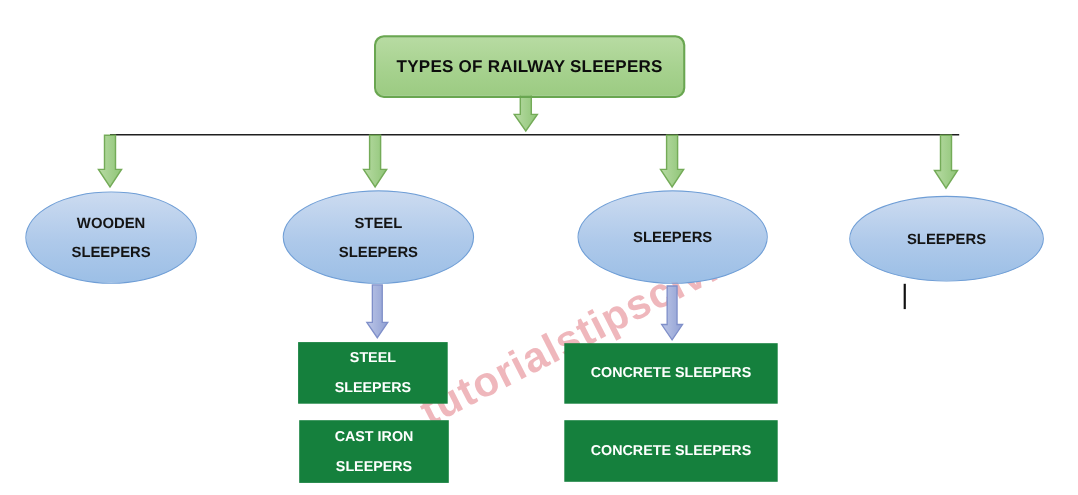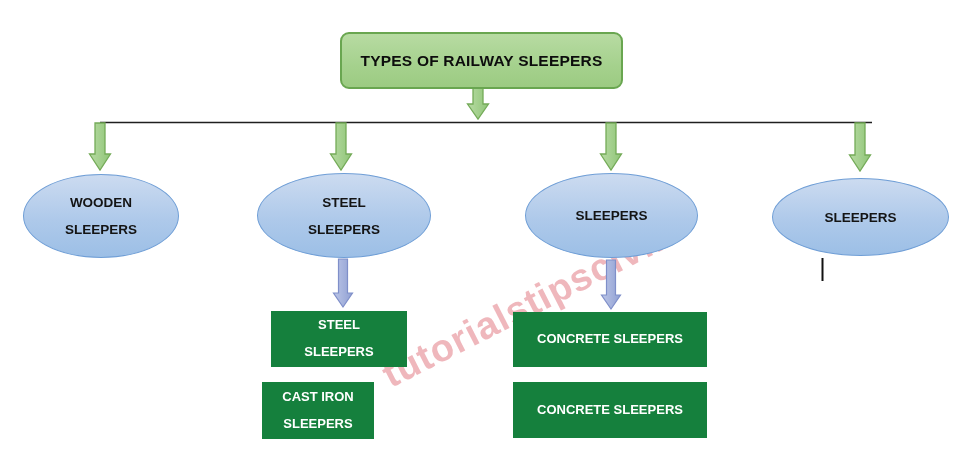--- a/index.html
+++ b/index.html
@@ -39,21 +39,21 @@
   .el-concrete {left:525px;top:173px;width:173px;height:85px;}
   .el-composite{left:772px;top:178px;width:177px;height:78px;}
   
   .sub-box{
     position:absolute;z-index:3;background:#15803d;
     display:flex;flex-direction:column;align-items:center;justify-content:center;
     font-size:13px;font-weight:bold;color:#ffffff;line-height:2.05;
     text-align:center;box-sizing:border-box;
   }
   .sb-steel      {left:271px;top:311px;width:136px;height:56px;}
-  .sb-castiron   {left:262px;top:382px;width:112px;height:57px;}
+  .sb-castiron   {left:272px;top:382px;width:136px;height:57px;}
   .sb-reinforced {left:513px;top:312px;width:194px;height:55px;}
   .sb-prestressed{left:513px;top:382px;width:194px;height:56px;}
   .line1,.line2{display:block;}
 </style>
 </head>
 <body>
 
 <div id="canvas">
 
   <svg id="connectors" width="980" height="450" viewBox="0 0 980 450">

